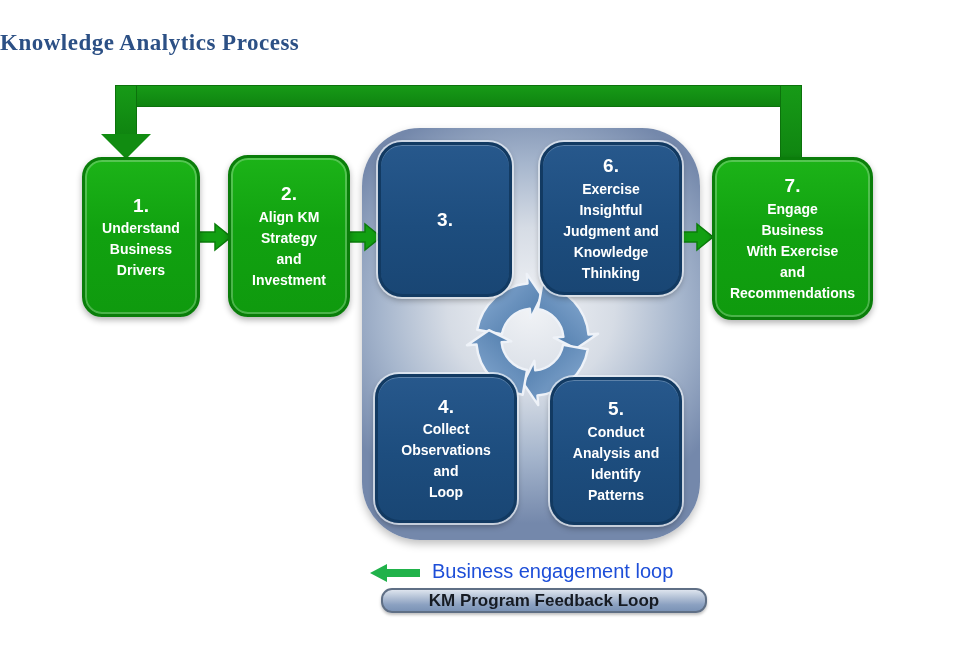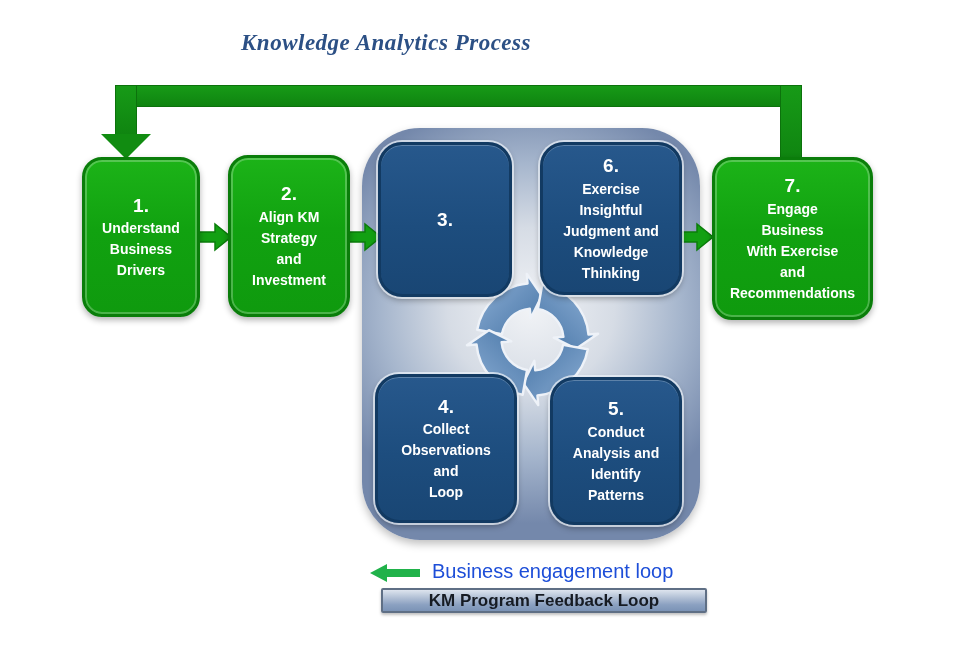--- a/index.html
+++ b/index.html
@@ -1,23 +1,23 @@
 <!DOCTYPE html>
 <html><head>
 <meta charset="utf-8">
 <style>
   html,body{margin:0;padding:0;background:#ffffff;}
   .canvas{
     position:relative;width:960px;height:655px;background:#ffffff;overflow:hidden;
     font-family:"Liberation Sans",sans-serif;
   }
   .title{
-    position:absolute;top:30px;left:0;width:772px;text-align:center;
+    position:absolute;top:30px;left:0;width:772px;text-align:left;
     font-family:"Liberation Serif","DejaVu Serif",serif;
-    font-style:italic;font-weight:600;font-size:23px;color:#2c5085;letter-spacing:.5px;
+    font-weight:600;font-size:23px;color:#2c5085;letter-spacing:.5px;
   }
   
   .pipe{position:absolute;background:linear-gradient(180deg,#179a17,#0f8410);border:1px solid #0c720c;box-sizing:border-box;z-index:1;}
   .pipe-h{left:115px;top:85px;width:687px;height:22px;}
   .pipe-v-left{left:115px;top:85px;width:22px;height:52px;}
   .pipe-v-right{left:780px;top:85px;width:22px;height:78px;}
   .pipe-head{
     position:absolute;left:101px;top:134px;width:0;height:0;z-index:1;
     border-left:25px solid transparent;border-right:25px solid transparent;
     border-top:25px solid #118c11;
@@ -57,21 +57,21 @@
   .flow-arrow{position:absolute;z-index:2;}
   #arrow-1-2{left:197px;top:222px;}
   #arrow-2-3{left:347px;top:222px;}
   #arrow-6-7{left:679px;top:222px;}
   
   .legend-green-arrow{position:absolute;left:370px;top:562px;}
   .legend-green-label{
     position:absolute;left:432px;top:560px;font-size:20px;color:#1d4ed8;font-weight:400;
   }
   .legend-pill{
-    position:absolute;left:381px;top:588px;width:326px;height:25px;border-radius:2px;
+    position:absolute;left:381px;top:588px;width:326px;height:25px;border-radius:11px;
     background:linear-gradient(180deg,#dde4ee 0%,#aebdd3 40%,#8ba1c1 70%,#7b93b6 100%);
     border:2px solid #5f6f85;box-sizing:border-box;
     display:flex;align-items:center;justify-content:center;
     font-size:17px;font-weight:bold;color:#161b23;
     box-shadow:0 2px 3px rgba(0,0,0,.25);
   }
 </style>
 </head>
 <body>
 

